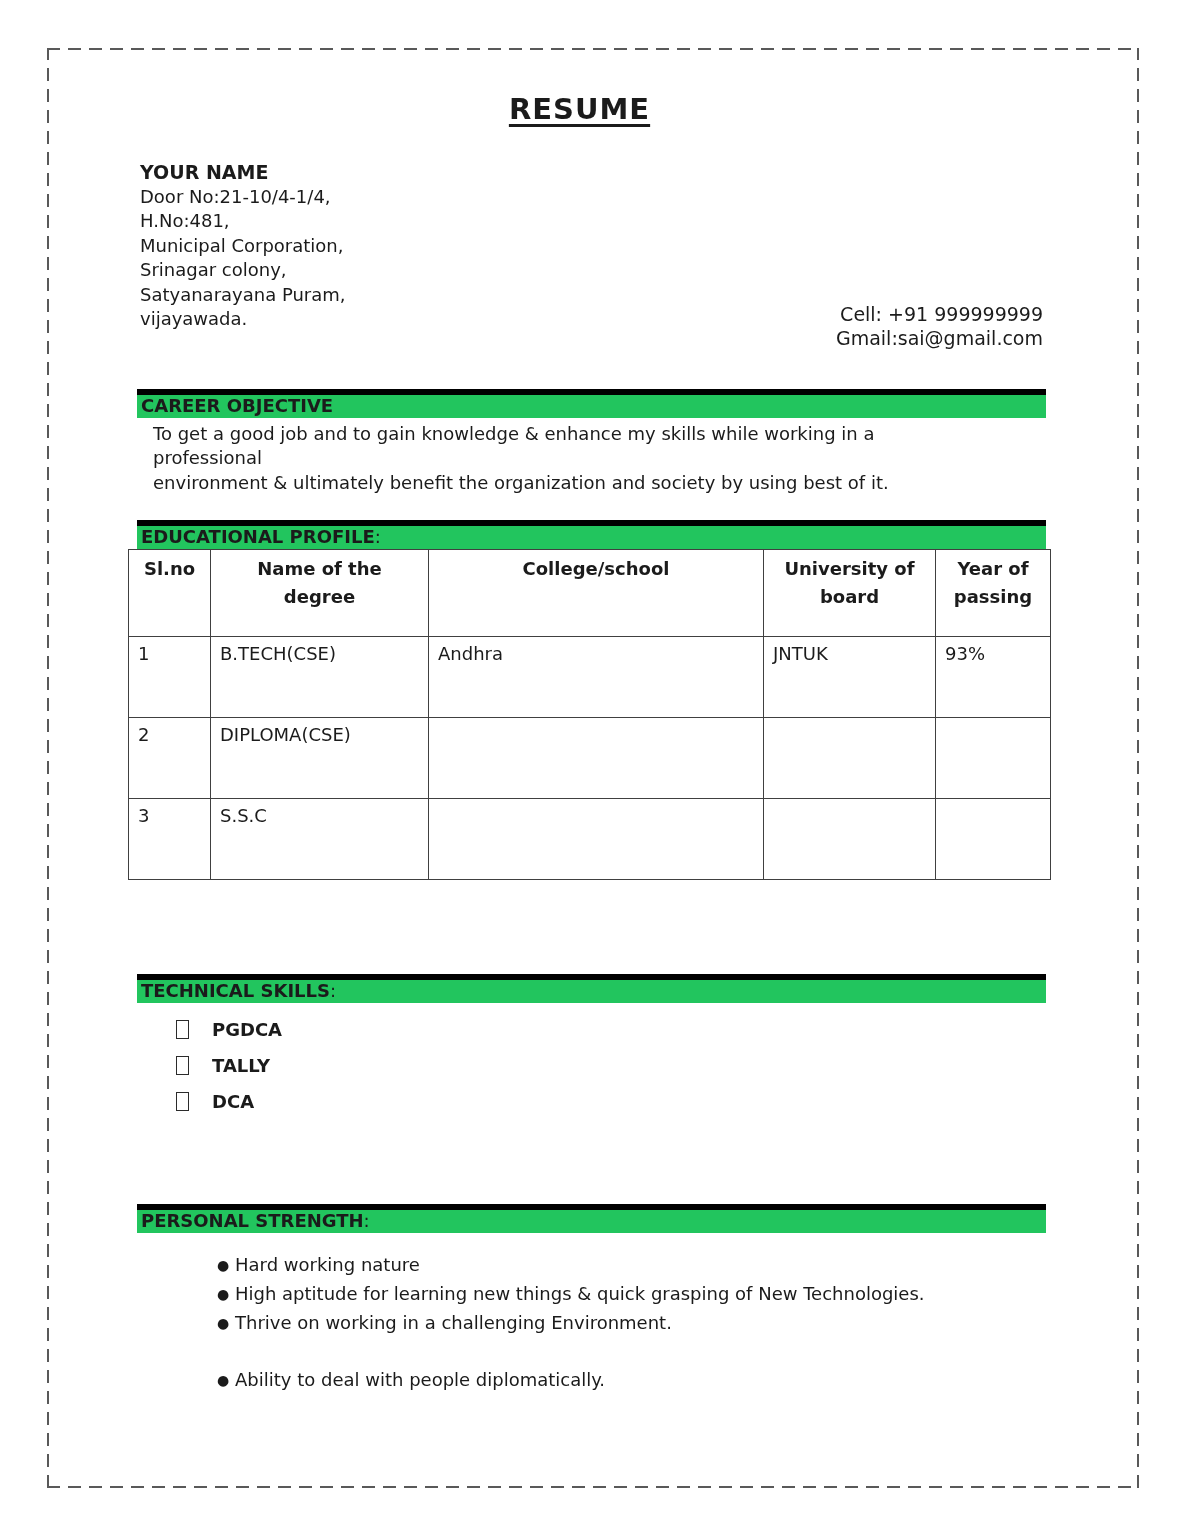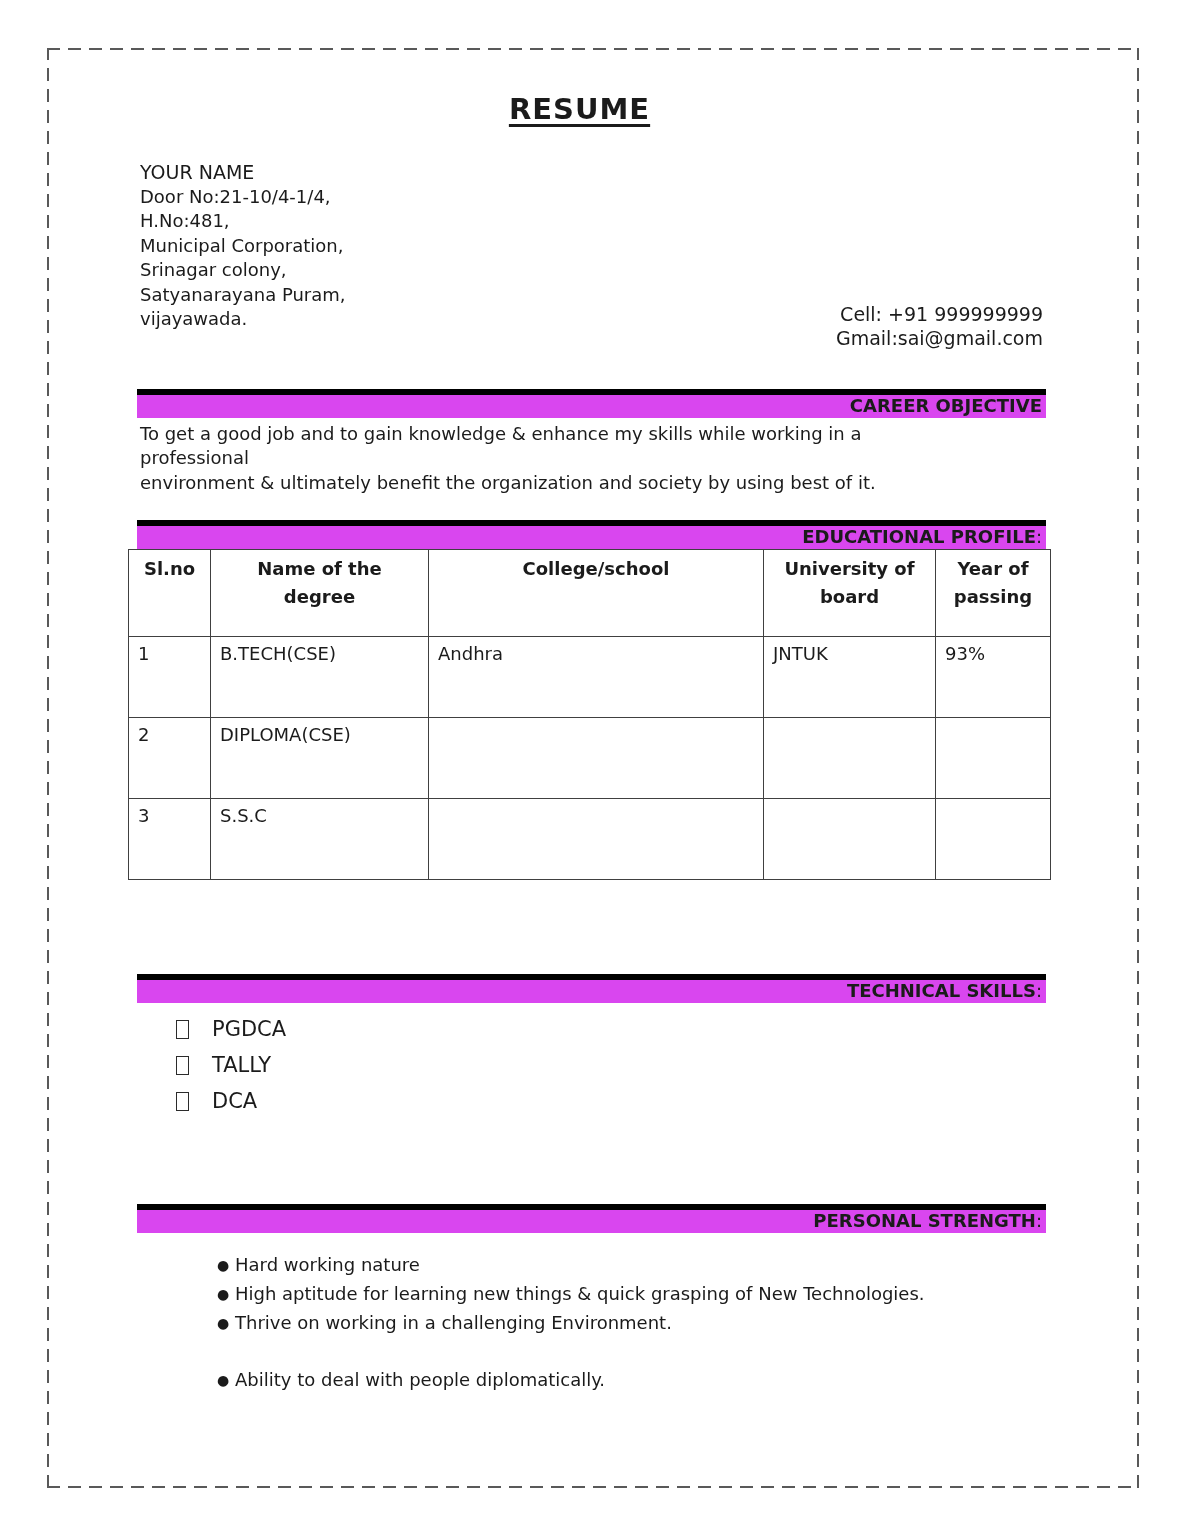--- a/index.html
+++ b/index.html
@@ -21,37 +21,37 @@
     pointer-events:none;
   }
   .title{
     position:absolute;left:125px;top:92px;width:909px;margin:0;
     text-align:center;font-size:29px;font-weight:bold;letter-spacing:1px;
   }
   .title span{
     text-decoration:underline;text-decoration-thickness:2.5px;text-underline-offset:5px;
   }
   .contact-left{position:absolute;left:140px;top:160px;line-height:24.5px;font-size:18px;}
-  .contact-name{font-weight:normal;font-size:19px;}
+  .contact-name{font-weight:bold;font-size:19px;}
   .contact-right{
     position:absolute;right:144px;top:302px;text-align:right;
     font-weight:normal;font-size:19px;line-height:24px;
   }
   .sec{position:absolute;left:137px;width:909px;}
   #sec-career{top:389px;}
   #sec-edu{top:520px;}
   #sec-skills{top:974px;}
   #sec-strength{top:1204px;}
   .sec-bar{
-    border-top:6px solid #000000;background:#d946ef;
-    padding:1px 4px 3px 4px;font-size:18px;line-height:19px;text-align:right;
+    border-top:6px solid #000000;background:#22c55e;
+    padding:1px 4px 3px 4px;font-size:18px;line-height:19px;
   }
   .sec-heading{font-weight:bold;}
   .sec-colon{font-weight:normal;}
-  .obj-text{margin:4px 0 0 3px;font-size:18px;line-height:24.3px;}
+  .obj-text{margin:4px 0 0 16px;font-size:18px;line-height:24.3px;}
   table.edu{
     margin-left:-9px;width:922px;border-collapse:collapse;table-layout:fixed;
     font-size:18px;
   }
   table.edu th,table.edu td{
     border:1px solid #404040;vertical-align:top;overflow:hidden;
   }
   table.edu th{
     font-weight:bold;text-align:center;padding:5px 2px 10px 2px;height:71px;
     white-space:pre-line;line-height:28px;
@@ -62,21 +62,21 @@
   .col-college{width:335px;}
   .col-univ{width:172px;}
   .col-year{width:115px;}
   .skills-list{list-style:none;margin:8px 0 0 0;padding:0;}
   .skills-list li{display:flex;align-items:center;height:36px;}
   .tofu{
     display:inline-block;width:11px;height:17px;
     border:1.5px solid #2b2b2b;margin-left:39px;margin-right:23px;
     flex:0 0 auto;
   }
-  .skill-label{font-weight:normal;font-size:21px;}
+  .skill-label{font-weight:bold;font-size:18px;}
   .strength-list{list-style:none;margin:17px 0 0 0;padding:0;font-size:18px;}
   .strength-list li{position:relative;padding-left:98px;line-height:29px;}
   .strength-list li.gap{margin-top:28px;}
   .dot{position:absolute;left:80px;top:1px;font-size:14px;}
 </style>
 </head>
 <body>
 
 <div class="page-border"></div>
 

